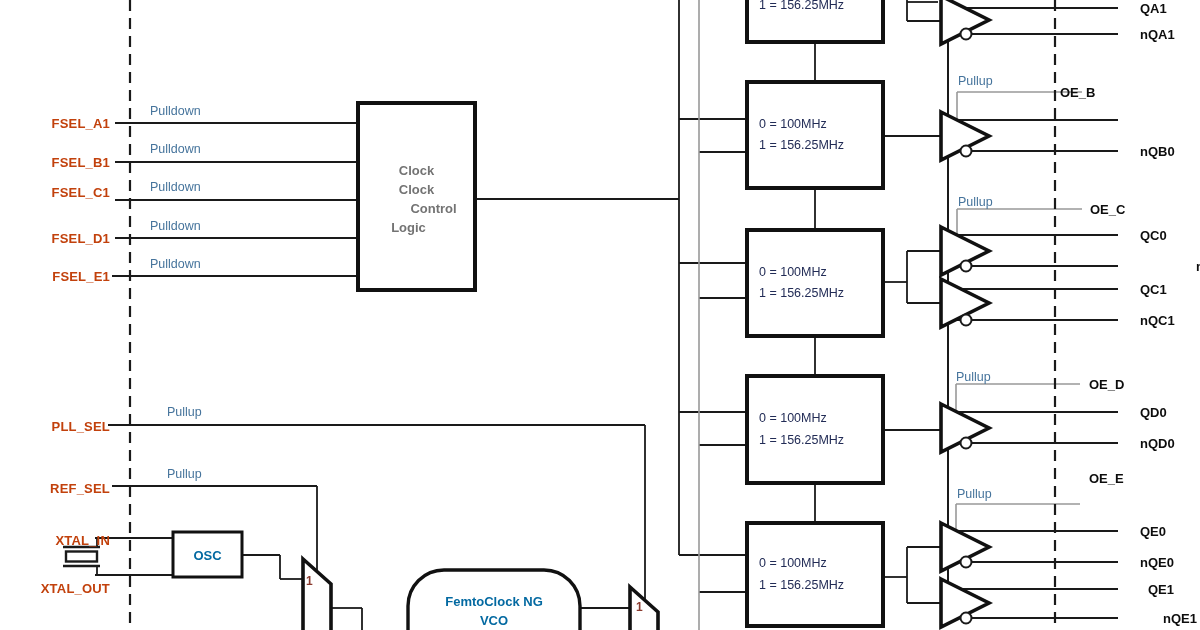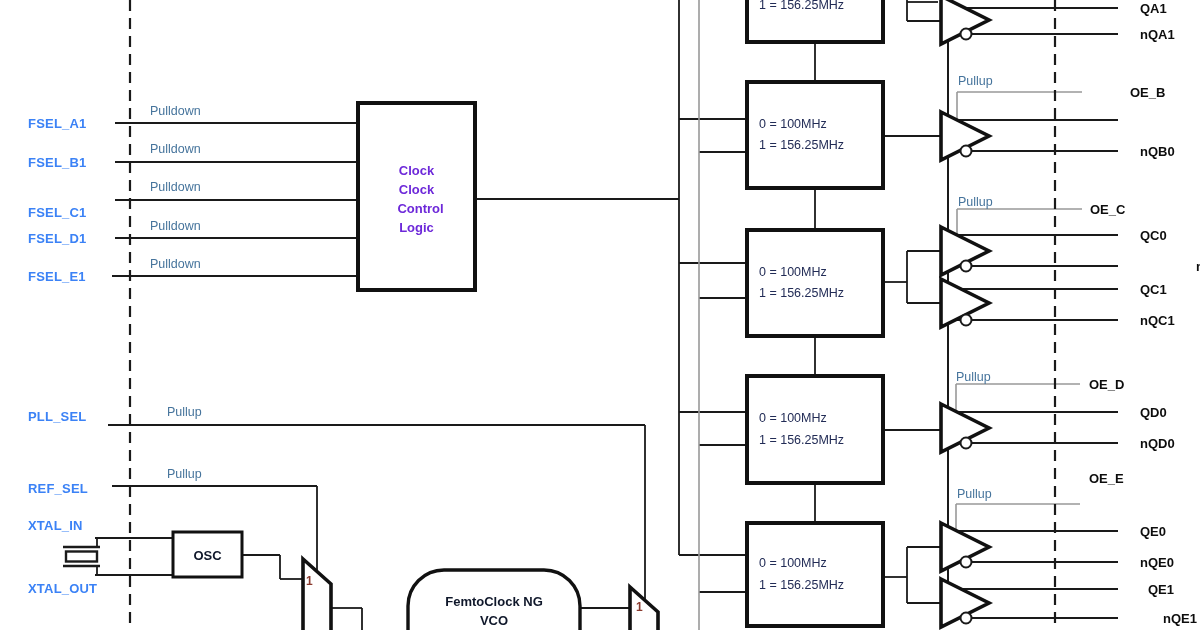--- a/index.html
+++ b/index.html
@@ -1,24 +1,24 @@
 <!DOCTYPE html>
 <html><head>
 <meta charset="utf-8">
 <style>
   html,body{margin:0;padding:0;background:#ffffff;}
   #canvas{position:relative;width:1200px;height:630px;overflow:hidden;background:#fff;
           font-family:"Liberation Sans","DejaVu Sans",sans-serif;}
   #shapes{position:absolute;left:0;top:0;width:1200px;height:630px;}
   .lbl{position:absolute;line-height:1;white-space:nowrap;transform:translateY(-50%);}
-  .pin{font-weight:bold;font-size:13px;color:#3b82f6;width:82px;text-align:left;letter-spacing:.2px;}
+  .pin{font-weight:bold;font-size:13px;color:#c2410c;width:82px;text-align:right;letter-spacing:.2px;}
   .ann{font-size:12.5px;color:#46749c;}
   .boxtext{font-size:12.5px;color:#222c56;}
-  .ctrl{font-weight:bold;font-size:13px;color:#6d28d9;width:117px;text-align:center;}
-  .blk{font-weight:bold;font-size:13px;color:#0f172a;text-align:center;}
+  .ctrl{font-weight:bold;font-size:13px;color:#737373;width:117px;text-align:center;}
+  .blk{font-weight:bold;font-size:13px;color:#0369a1;text-align:center;}
   .outlbl{font-weight:bold;font-size:13px;color:#0d0d0d;}
   .muxnum{font-weight:bold;font-size:12px;color:#8a3a2e;}
 </style>
 </head>
 <body>
 
 <div id="canvas">
 
   <svg id="shapes" width="1200" height="630" viewBox="0 0 1200 630">
 
@@ -158,59 +158,59 @@
       <circle cx="966" cy="266" r="5.5"></circle>
       <circle cx="966" cy="320" r="5.5"></circle>
       <circle cx="966" cy="443" r="5.5"></circle>
       <circle cx="966" cy="562" r="5.5"></circle>
       <circle cx="966" cy="618" r="5.5"></circle>
     </g>
   </svg>
 
   <div class="lbl pin" style="left:28px;top:123px">FSEL_A1</div>
   <div class="lbl pin" style="left:28px;top:162px">FSEL_B1</div>
-  <div class="lbl pin" style="left:28px;top:212px">FSEL_C1</div>
+  <div class="lbl pin" style="left:28px;top:192px">FSEL_C1</div>
   <div class="lbl pin" style="left:28px;top:238px">FSEL_D1</div>
   <div class="lbl pin" style="left:28px;top:276px">FSEL_E1</div>
   <div class="lbl ann" style="left:150px;top:111px">Pulldown</div>
   <div class="lbl ann" style="left:150px;top:149px">Pulldown</div>
   <div class="lbl ann" style="left:150px;top:187px">Pulldown</div>
   <div class="lbl ann" style="left:150px;top:226px">Pulldown</div>
   <div class="lbl ann" style="left:150px;top:264px">Pulldown</div>
 
-  <div class="lbl pin" style="left:28px;top:416px">PLL_SEL</div>
+  <div class="lbl pin" style="left:28px;top:426px">PLL_SEL</div>
   <div class="lbl ann" style="left:167px;top:412px">Pullup</div>
   <div class="lbl pin" style="left:28px;top:488px">REF_SEL</div>
   <div class="lbl ann" style="left:167px;top:474px">Pullup</div>
-  <div class="lbl pin" style="left:28px;top:525px">XTAL_IN</div>
+  <div class="lbl pin" style="left:28px;top:540px">XTAL_IN</div>
   <div class="lbl pin" style="left:28px;top:588px">XTAL_OUT</div>
 
   <div class="lbl ctrl" style="left:358px;top:170px">Clock</div>
   <div class="lbl ctrl" style="left:358px;top:189px">Clock</div>
-  <div class="lbl ctrl" style="left:362px;top:208px">Control</div>
-  <div class="lbl ctrl" style="left:358px;top:227px">Logic</div>
+  <div class="lbl ctrl" style="left:375px;top:208px">Control</div>
+  <div class="lbl ctrl" style="left:350px;top:227px">Logic</div>
 
   <div class="lbl blk" style="left:173px;top:555px;width:69px">OSC</div>
   <div class="lbl blk" style="left:408px;top:601px;width:172px">FemtoClock NG</div>
   <div class="lbl blk" style="left:408px;top:620px;width:172px">VCO</div>
   <div class="lbl muxnum" style="left:306px;top:581px">1</div>
   <div class="lbl muxnum" style="left:636px;top:607px">1</div>
 
   <div class="lbl boxtext" style="left:759px;top:5px">1 = 156.25MHz</div>
   <div class="lbl boxtext" style="left:759px;top:124px">0 = 100MHz</div>
   <div class="lbl boxtext" style="left:759px;top:145px">1 = 156.25MHz</div>
   <div class="lbl boxtext" style="left:759px;top:272px">0 = 100MHz</div>
   <div class="lbl boxtext" style="left:759px;top:293px">1 = 156.25MHz</div>
   <div class="lbl boxtext" style="left:759px;top:418px">0 = 100MHz</div>
   <div class="lbl boxtext" style="left:759px;top:440px">1 = 156.25MHz</div>
   <div class="lbl boxtext" style="left:759px;top:563px">0 = 100MHz</div>
   <div class="lbl boxtext" style="left:759px;top:585px">1 = 156.25MHz</div>
 
   <div class="lbl ann" style="left:958px;top:81px">Pullup</div>
-  <div class="lbl outlbl" style="left:1130px;top:92px">OE_B</div>
+  <div class="lbl outlbl" style="left:1060px;top:92px">OE_B</div>
   <div class="lbl ann" style="left:958px;top:202px">Pullup</div>
   <div class="lbl outlbl" style="left:1090px;top:209px">OE_C</div>
   <div class="lbl ann" style="left:956px;top:377px">Pullup</div>
   <div class="lbl outlbl" style="left:1089px;top:384px">OE_D</div>
   <div class="lbl ann" style="left:957px;top:494px">Pullup</div>
   <div class="lbl outlbl" style="left:1089px;top:478px">OE_E</div>
 
   <div class="lbl outlbl" style="left:1140px;top:8px">QA1</div>
   <div class="lbl outlbl" style="left:1140px;top:34px">nQA1</div>
   <div class="lbl outlbl" style="left:1202px;top:120px">QB0</div>

